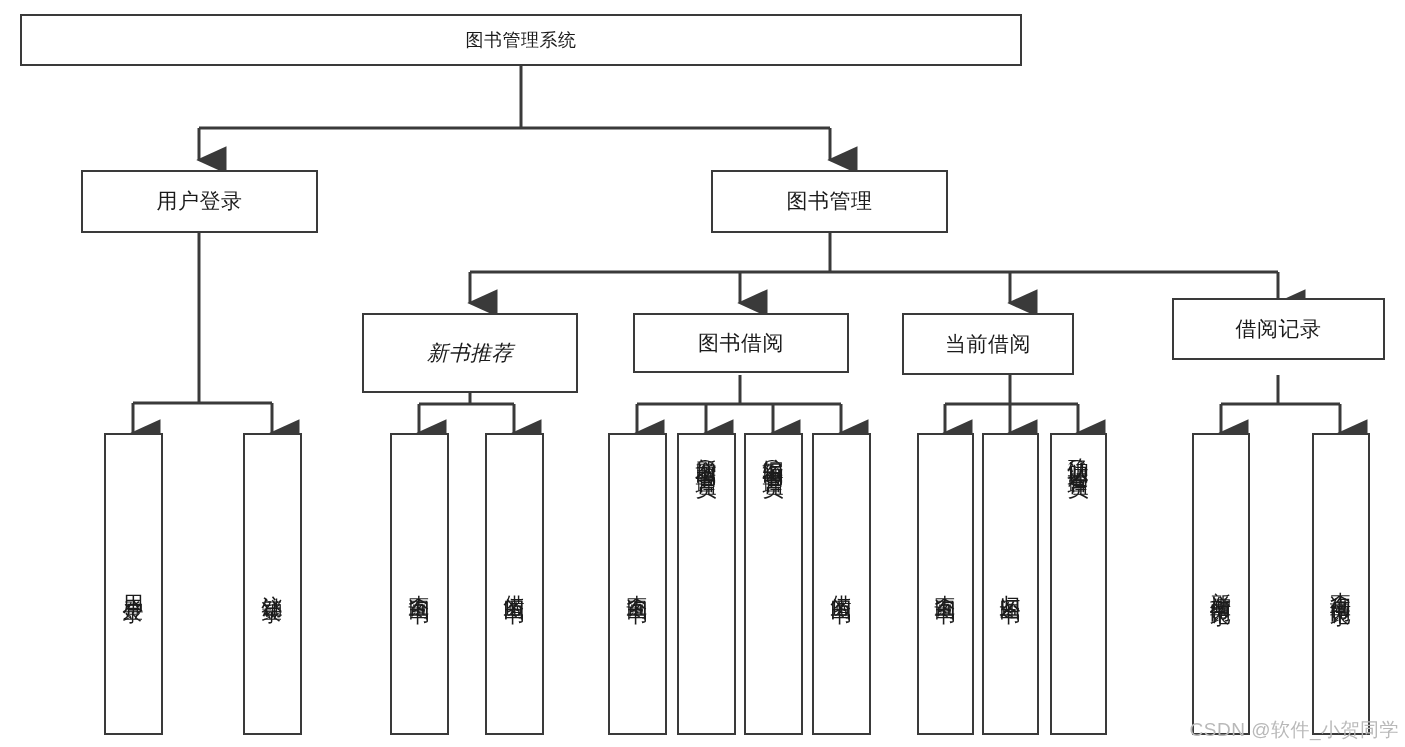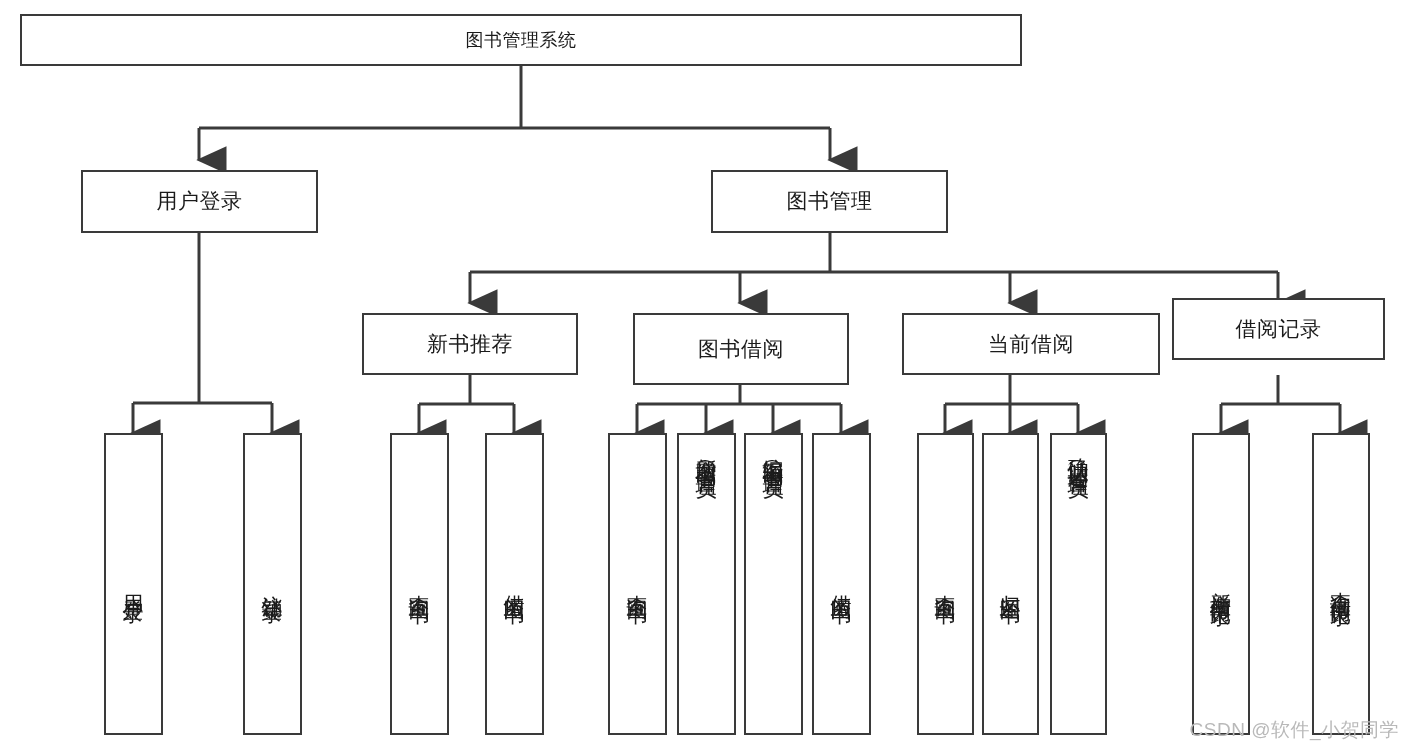--- a/index.html
+++ b/index.html
@@ -142,27 +142,27 @@
     <span class="lbl">图书管理系统</span>
   </div>
 
   <div class="node h-node" style="left:81px; top:170px; width:237px; height:63px;">
     <span class="lbl">用户登录</span>
   </div>
   <div class="node h-node" style="left:711px; top:170px; width:237px; height:63px;">
     <span class="lbl">图书管理</span>
   </div>
 
-  <div class="node h-node" style="left:362px; top:313px; width:216px; height:62px;">
+  <div class="node h-node" style="left:362px; top:313px; width:216px; height:80px;font-style:italic;">
     <span class="lbl">新书推荐</span>
   </div>
-  <div class="node h-node" style="left:633px; top:313px; width:216px; height:72px;">
+  <div class="node h-node" style="left:633px; top:313px; width:216px; height:60px;">
     <span class="lbl">图书借阅</span>
   </div>
-  <div class="node h-node" style="left:902px; top:313px; width:258px; height:62px;">
+  <div class="node h-node" style="left:902px; top:313px; width:172px; height:62px;">
     <span class="lbl">当前借阅</span>
   </div>
   <div class="node h-node" style="left:1172px; top:298px; width:213px; height:62px;">
     <span class="lbl">借阅记录</span>
   </div>
 
   <div class="node v-node center" style="left:104px; top:433px; width:59px; height:302px;">
     <span class="lbl">用户登录</span>
   </div>
   <div class="node v-node center" style="left:243px; top:433px; width:59px; height:302px;">

